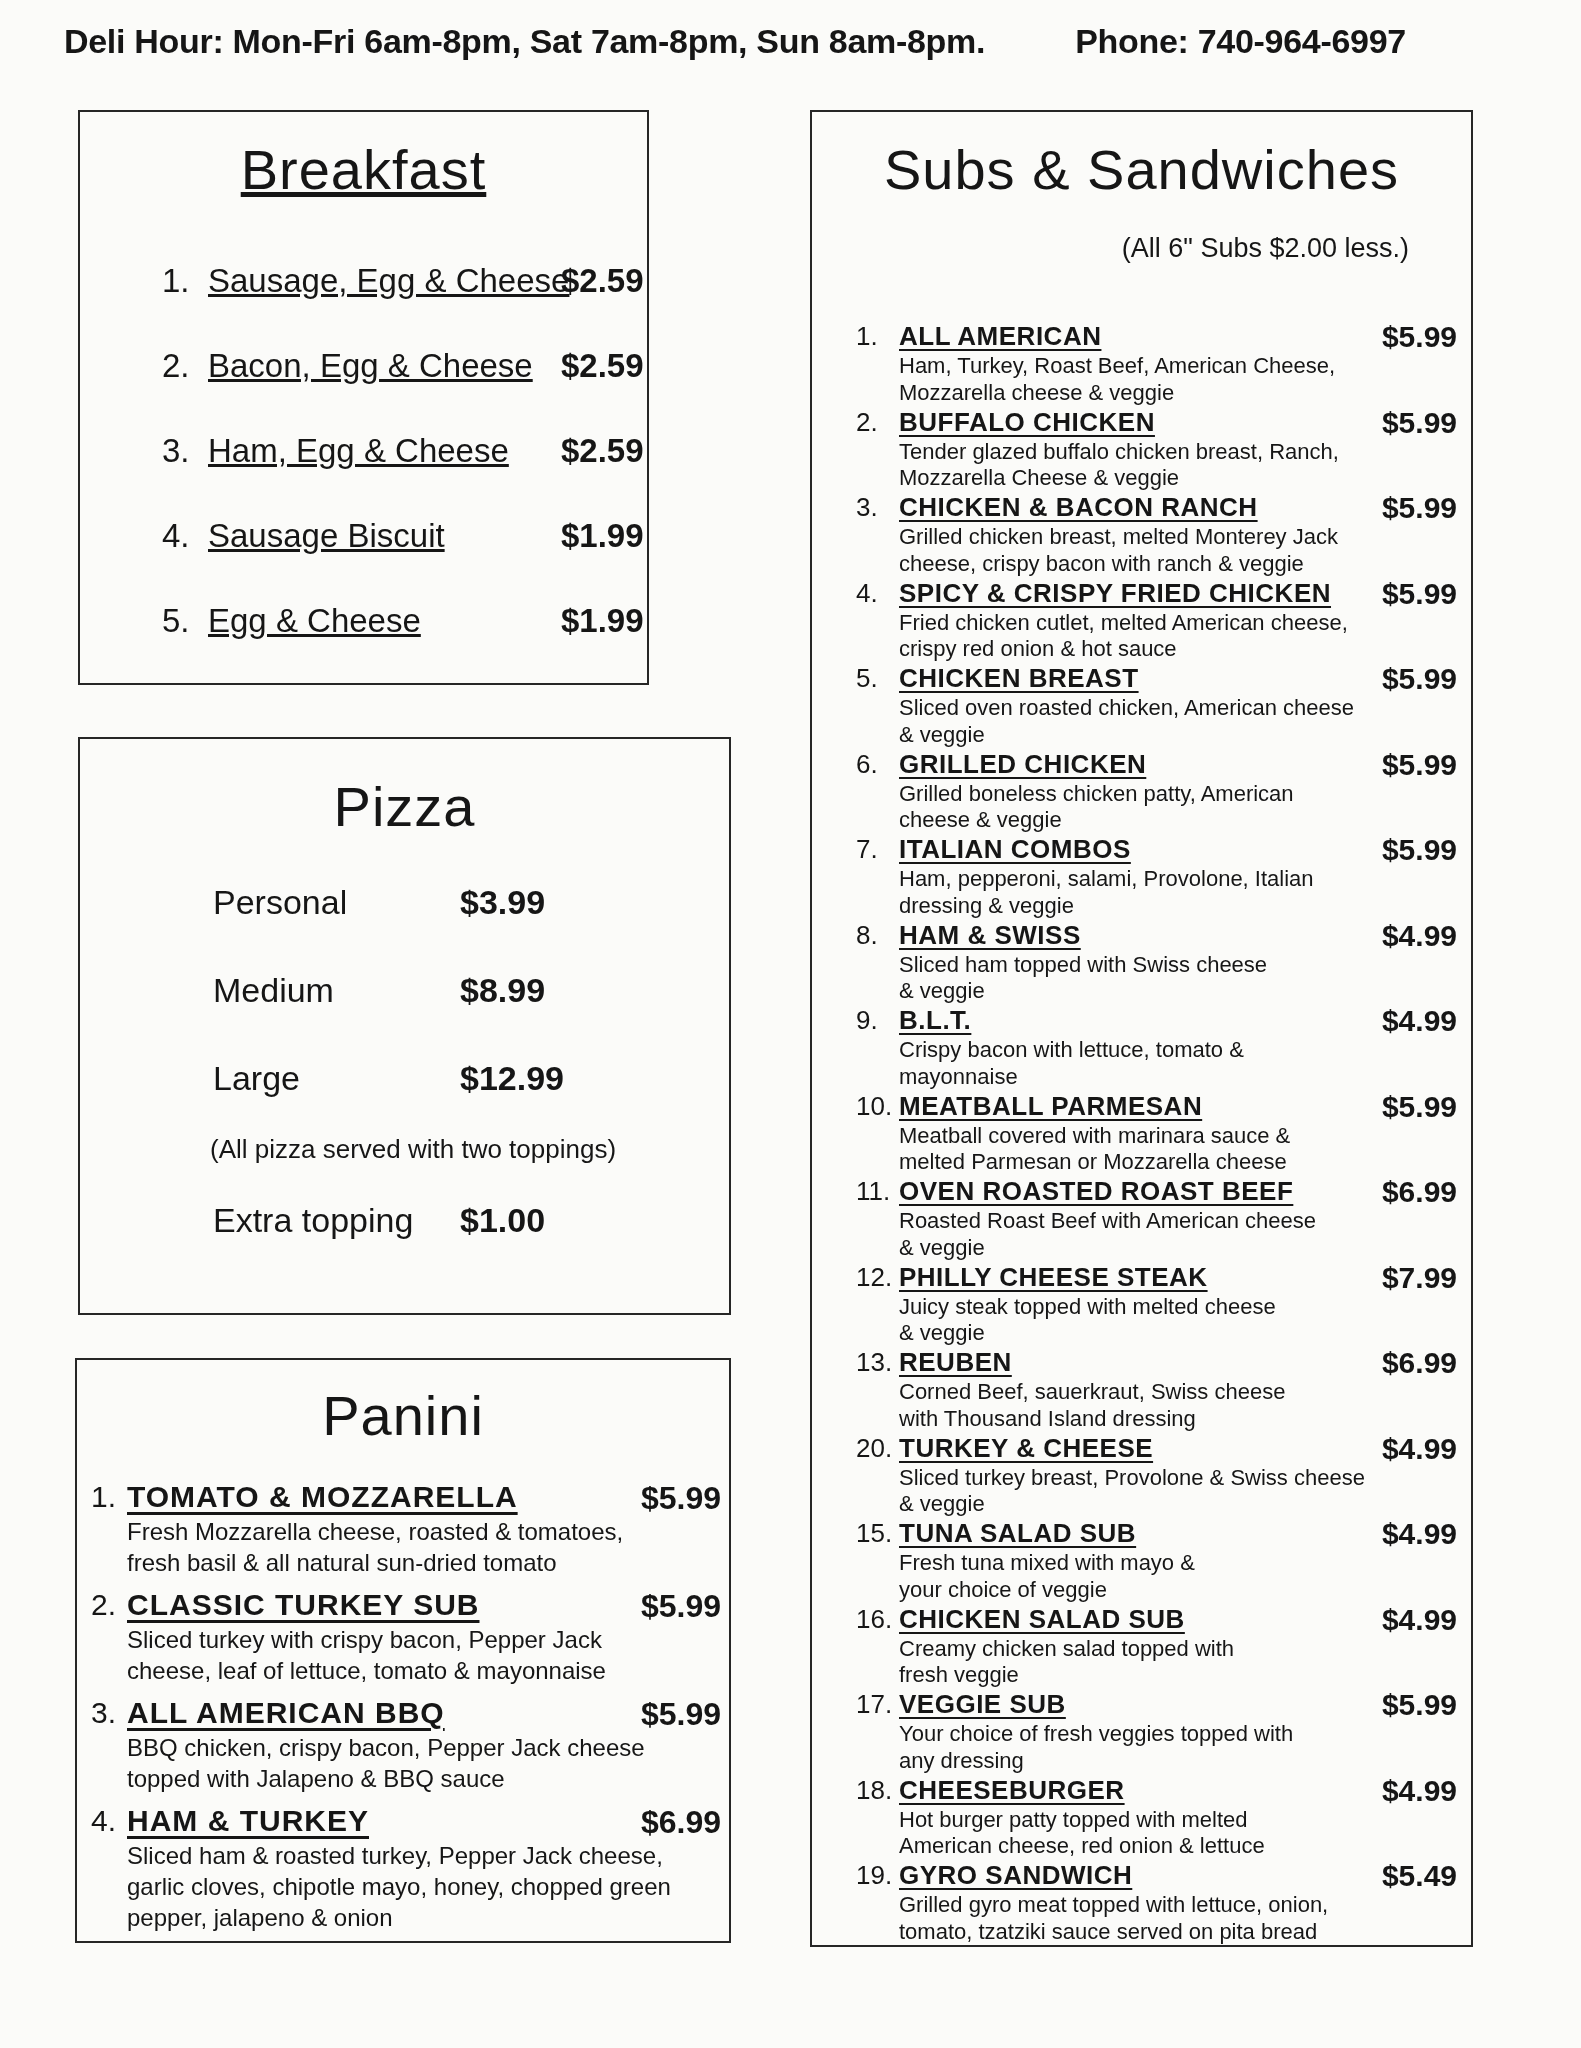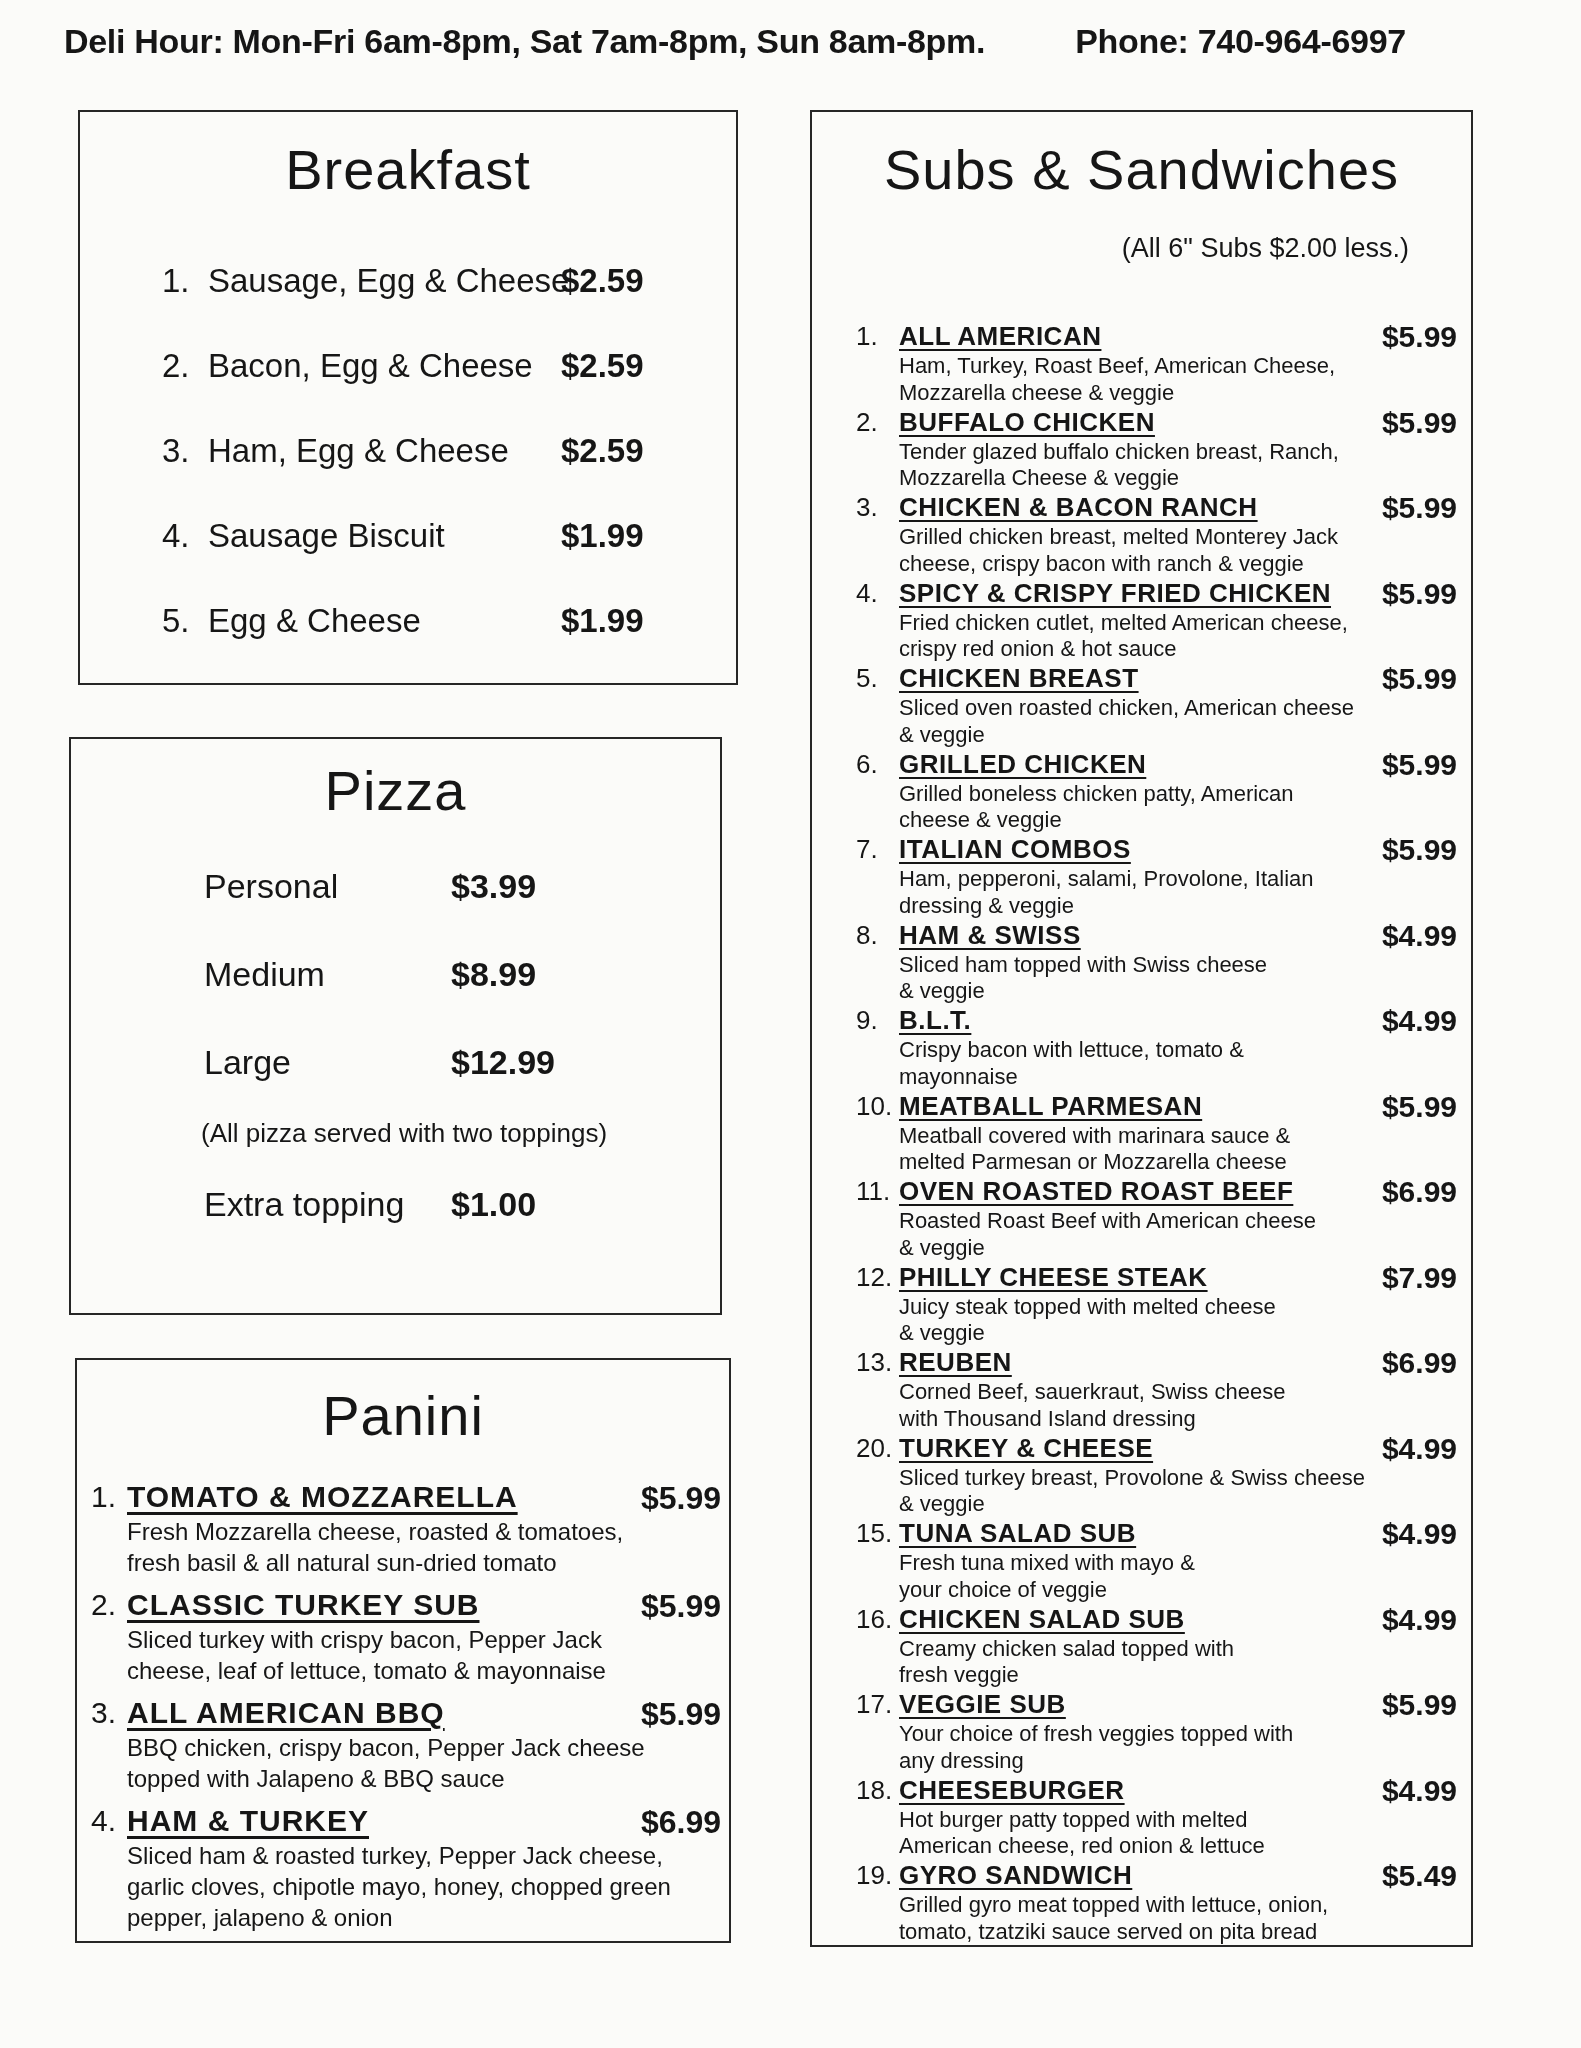--- a/index.html
+++ b/index.html
@@ -12,22 +12,22 @@
   .header{
     position:absolute;left:64px;top:22px;right:40px;
     display:flex;gap:90px;
     font-size:34px;font-weight:bold;letter-spacing:-0.3px;
     white-space:nowrap;
   }
   .box{
     position:absolute;border:2px solid #262626;box-sizing:border-box;
     background:transparent;
   }
-  .box-breakfast{left:78px;top:110px;width:660px;height:575px;padding-top:26px;}
-  .box-pizza{left:69px;top:737px;width:653px;height:578px;padding-top:20px;}
+  .box-breakfast{left:78px;top:110px;width:571px;height:575px;padding-top:26px;text-decoration:underline;}
+  .box-pizza{left:78px;top:737px;width:653px;height:578px;padding-top:36px;}
   .box-panini{left:75px;top:1358px;width:656px;height:585px;padding-top:24px;}
   .box-subs{left:810px;top:110px;width:663px;height:1837px;padding-top:26px;}
   .section-title{
     text-align:center;font-size:56px;line-height:64px;font-weight:normal;
     letter-spacing:1px;margin:0;
   }
   
   .bk-items{margin-top:60px;}
   .bk-row{position:relative;height:85px;font-size:33px;padding-left:82px;box-sizing:border-box;}
   .bk-num{display:inline-block;width:46px;}

